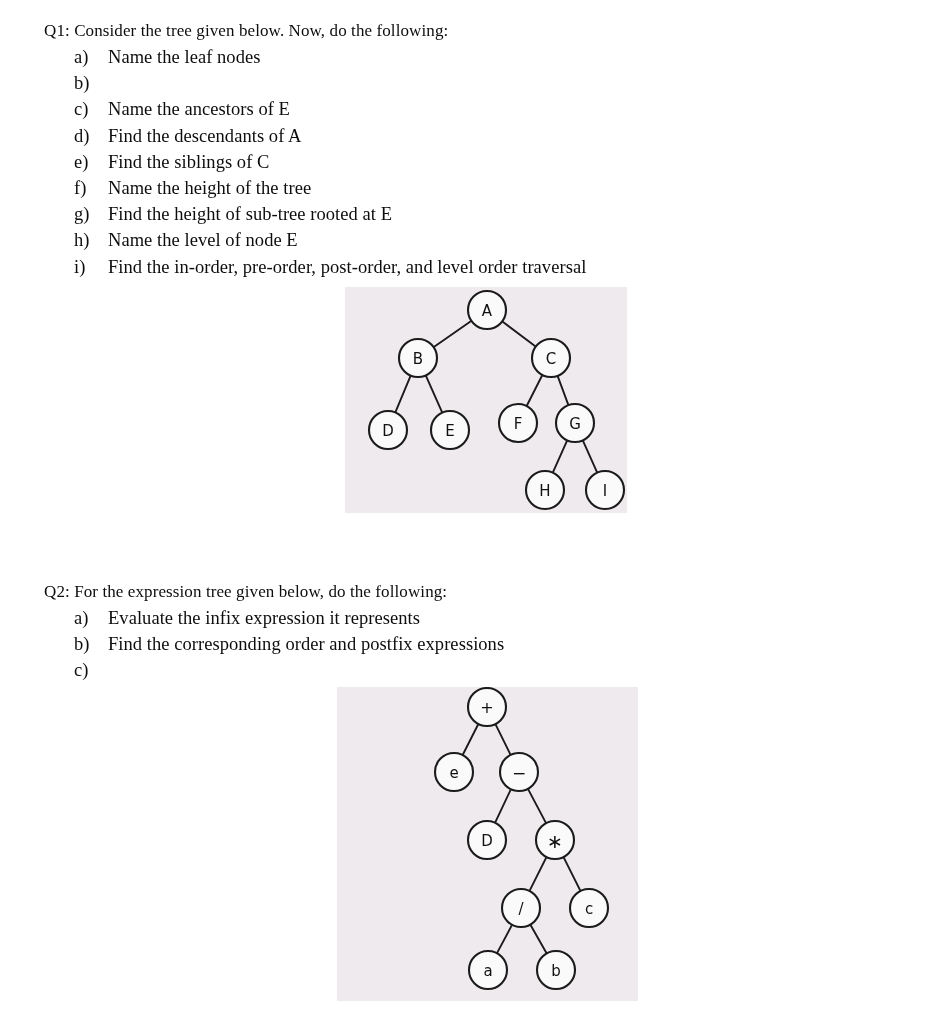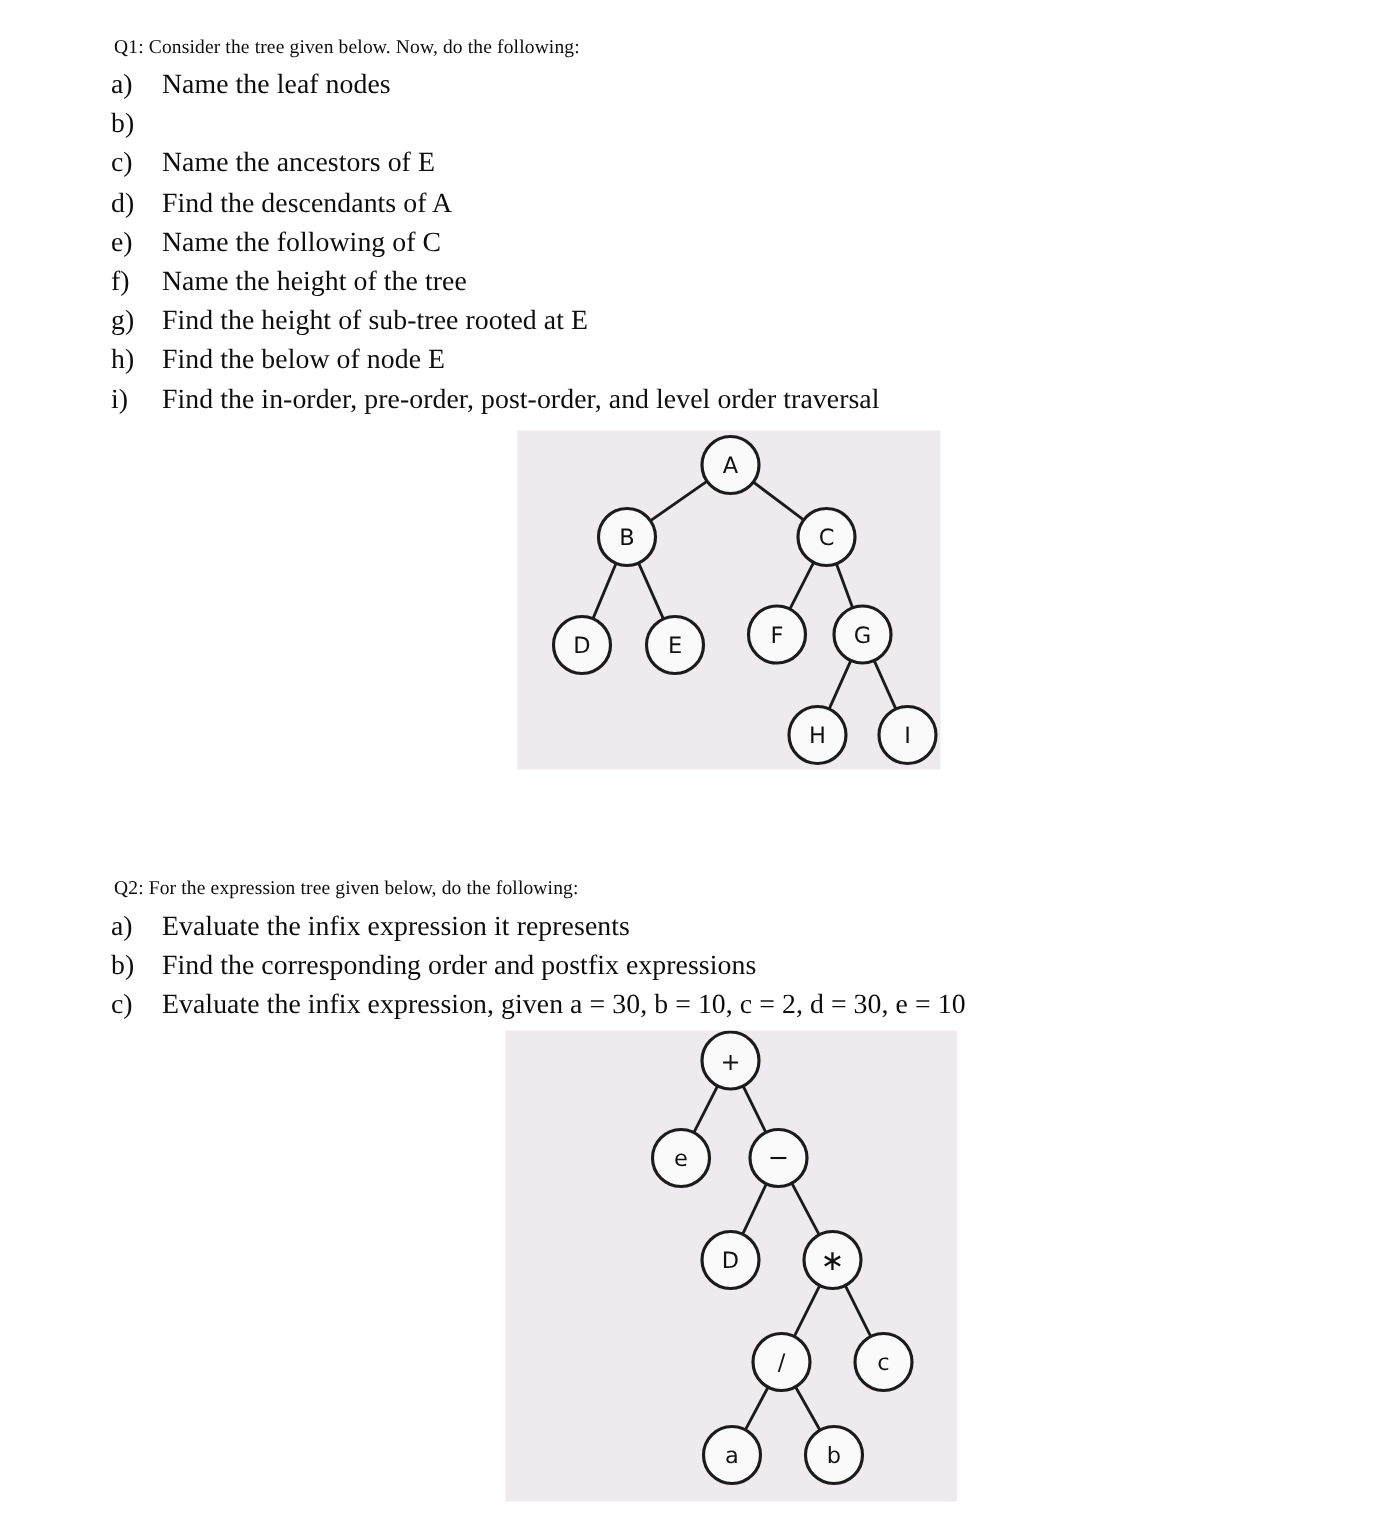--- a/index.html
+++ b/index.html
@@ -25,25 +25,24 @@
   
   .question-block {
     position: absolute;
     left: 44px;
     width: 840px;
   }
   #q1-block { top: 18px; }
   #q2-block { top: 579px; }
 
   .q-stem {
-    font-size: 13px;
+    font-size: 17px;
     line-height: 26px;
     white-space: nowrap;
     letter-spacing: 0.1px;
-    margin-left: 32px;
   }
 
   .q-list {
     list-style: none;
     margin: 0;
     padding: 0;
   }
   .q-item {
     display: flex;
     align-items: baseline;
@@ -135,33 +134,33 @@
         <li class="q-item">
           <span class="q-marker">c)</span>
           <span class="q-text">Name the ancestors of E</span>
         </li>
         <li class="q-item">
           <span class="q-marker">d)</span>
           <span class="q-text">Find the descendants of A</span>
         </li>
         <li class="q-item">
           <span class="q-marker">e)</span>
-          <span class="q-text">Name the following of C</span>
+          <span class="q-text">Find the siblings of C</span>
         </li>
         <li class="q-item">
           <span class="q-marker">f)</span>
           <span class="q-text">Name the height of the tree</span>
         </li>
         <li class="q-item">
           <span class="q-marker">g)</span>
           <span class="q-text">Find the height of sub-tree rooted at E</span>
         </li>
         <li class="q-item">
           <span class="q-marker">h)</span>
-          <span class="q-text">Find the below of node E</span>
+          <span class="q-text">Name the level of node E</span>
         </li>
         <li class="q-item">
           <span class="q-marker">i)</span>
           <span class="q-text">Find the in-order, pre-order, post-order, and level order traversal</span>
         </li>
       </ol>
   </section>
 
   <div class="figure-panel" id="figure-tree1">
     <svg id="tree1-svg" viewBox="0 0 282 226">
@@ -218,21 +217,20 @@
         <li class="q-item">
           <span class="q-marker">a)</span>
           <span class="q-text">Evaluate the infix expression it represents</span>
         </li>
         <li class="q-item">
           <span class="q-marker">b)</span>
           <span class="q-text">Find the corresponding order and postfix expressions</span>
         </li>
         <li class="q-item">
           <span class="q-marker">c)</span>
-          <span class="q-text">Evaluate the infix expression, given a = 30, b = 10, c = 2, d = 30, e = 10</span>
         </li>
       </ol>
   </section>
 
   <div class="figure-panel" id="figure-tree2">
     <svg id="tree2-svg" viewBox="0 0 301 314">
         <line class="tree-edge" x1="141.85153752400984" y1="36.05000184664726" x2="125.14846247599014" y2="68.94999815335274"></line>
         <line class="tree-edge" x1="157.9503124522977" y1="36.1490721687297" x2="174.0496875477023" y2="68.8509278312703"></line>
         <line class="tree-edge" x1="174.33565334606217" y1="101.2867366396179" x2="157.66434665393783" y2="136.71326336038211"></line>
         <line class="tree-edge" x1="190.4219789675426" y1="100.90818249424711" x2="209.5780210324574" y2="137.09181750575289"></line>

